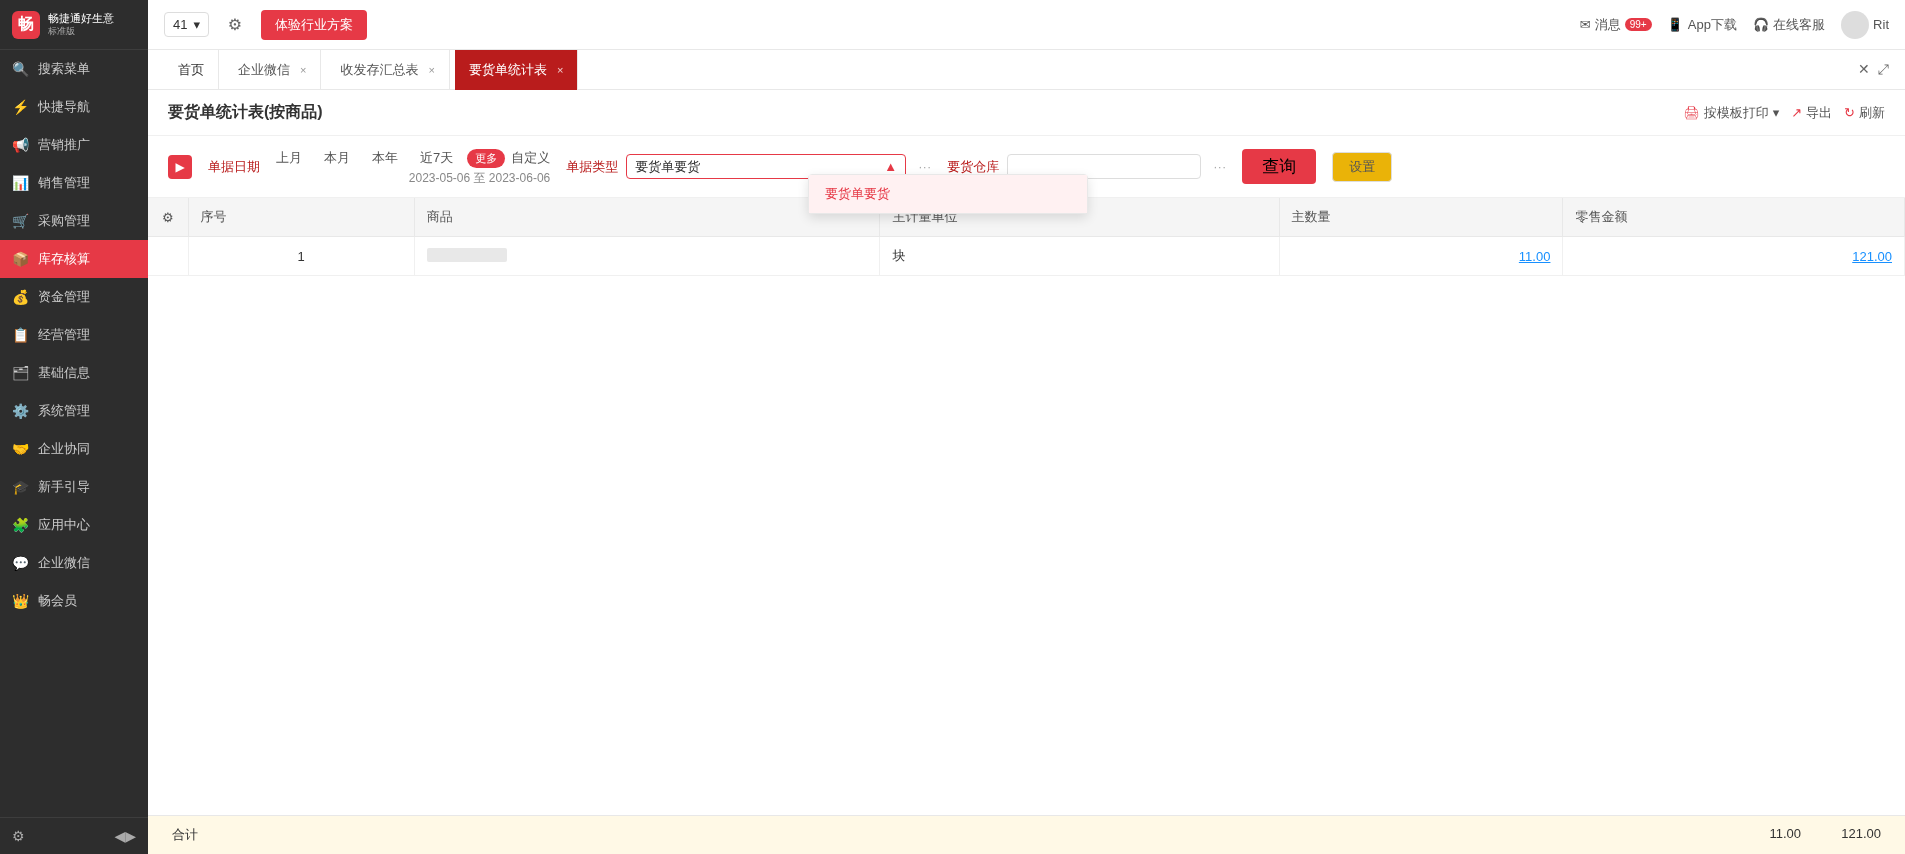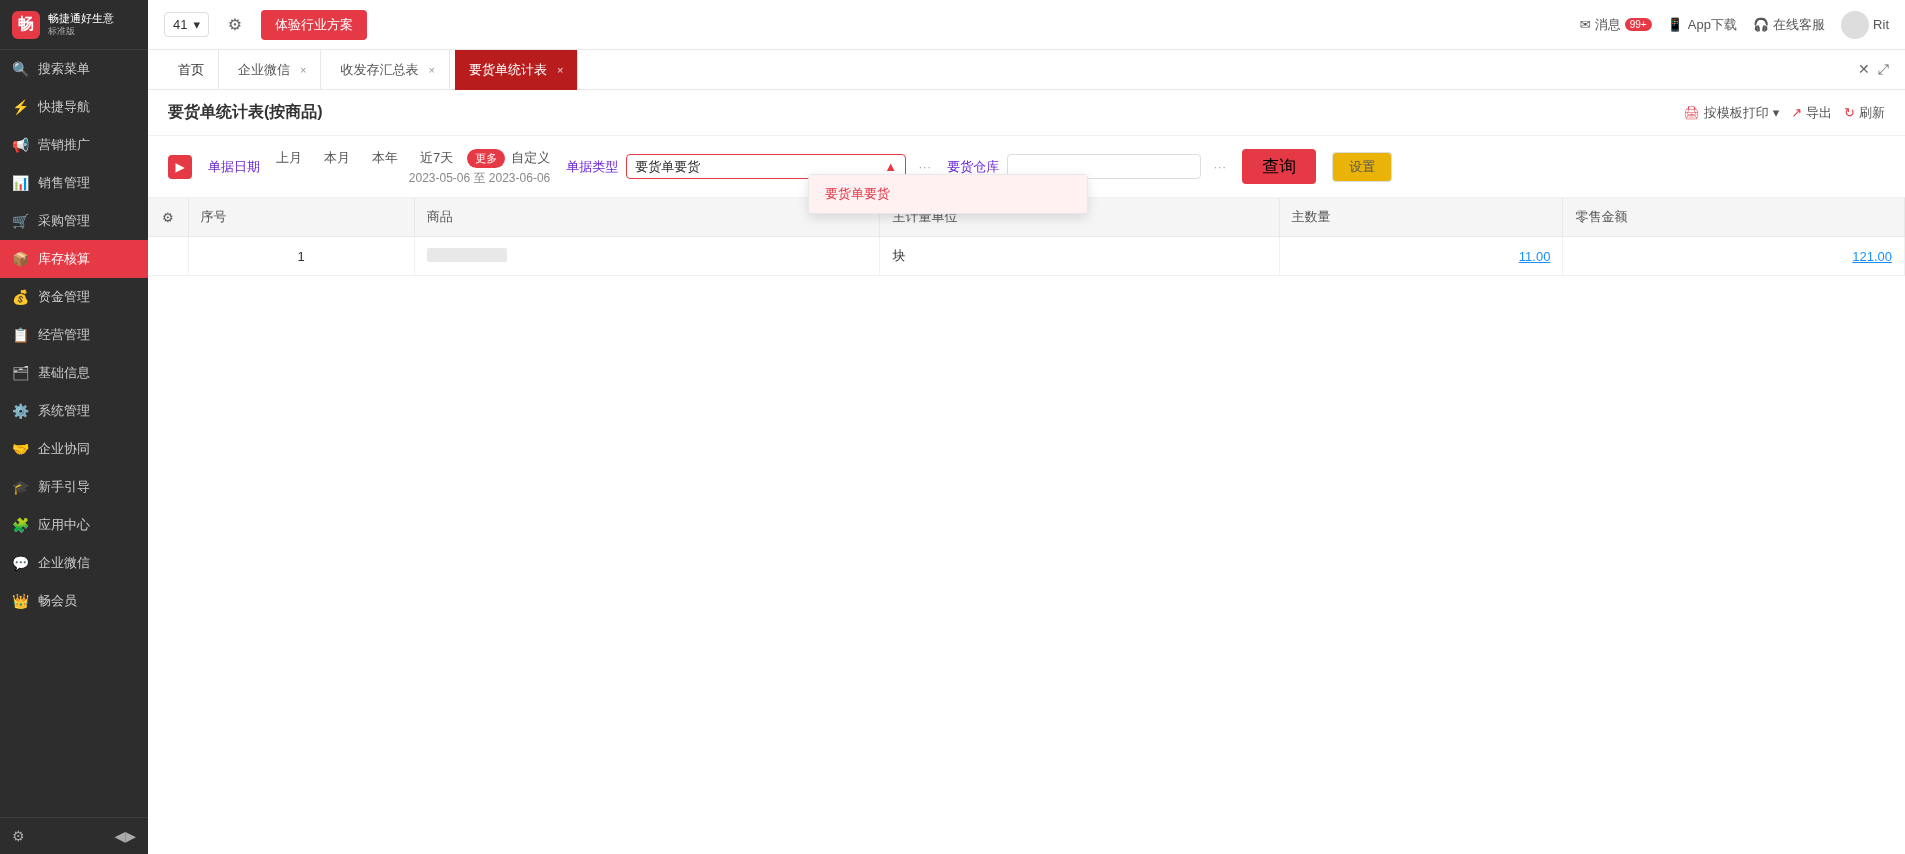--- a/index.html
+++ b/index.html
@@ -248,21 +248,21 @@
       border-radius: 4px;
       cursor: pointer;
       font-size: 12px;
       flex-shrink: 0;
     }
     .filter-group {
       display: flex;
       align-items: center;
       gap: 8px;
     }
-    .filter-label { color: #6d28d9; font-size: 13px; flex-shrink: 0; }
+    .filter-label { color: #b91c1c; font-size: 13px; flex-shrink: 0; }
     .date-shortcuts {
       display: flex;
       align-items: center;
       gap: 6px;
     }
     .date-shortcut {
       padding: 3px 8px;
       cursor: pointer;
       color: #555;
       font-size: 13px;
@@ -618,14 +618,20 @@
               <td class="td-right td-link">11.00</td>
               <td class="td-right td-link">121.00</td>
             </tr>
           </tbody>
         </table>
       </div>
 
     </div>
   </div>
 
+  <div class="table-footer">
+    <span class="footer-label">合计</span>
+    <span style="flex:1"></span>
+    <span class="footer-val">11.00</span>
+    <span class="footer-val">121.00</span>
+  </div>
 
 </div>
 
 </body></html>

